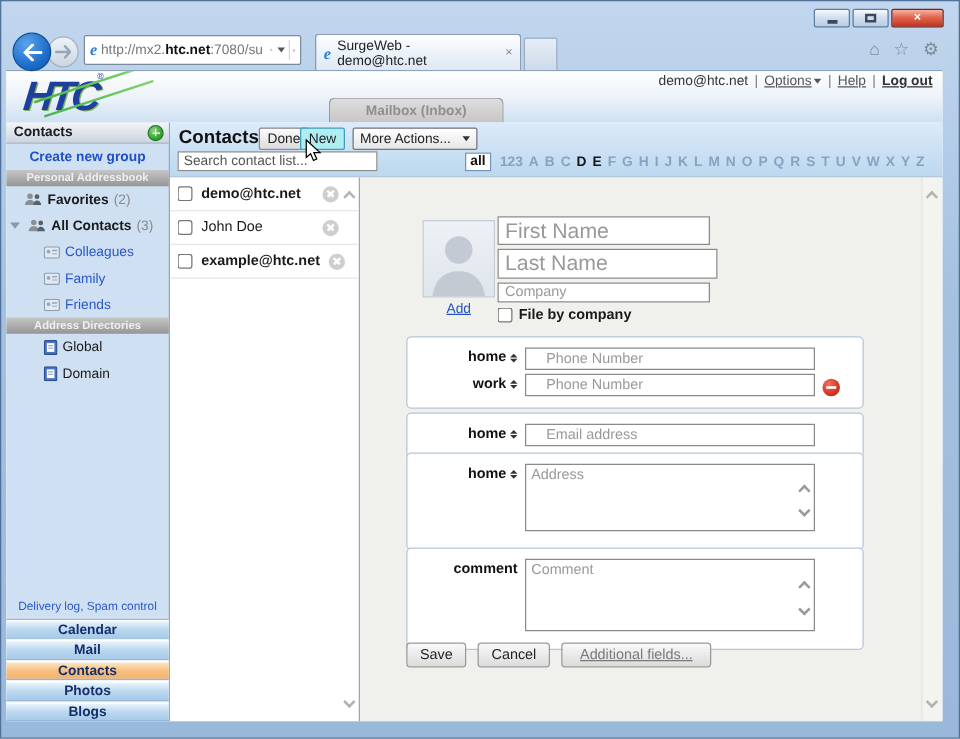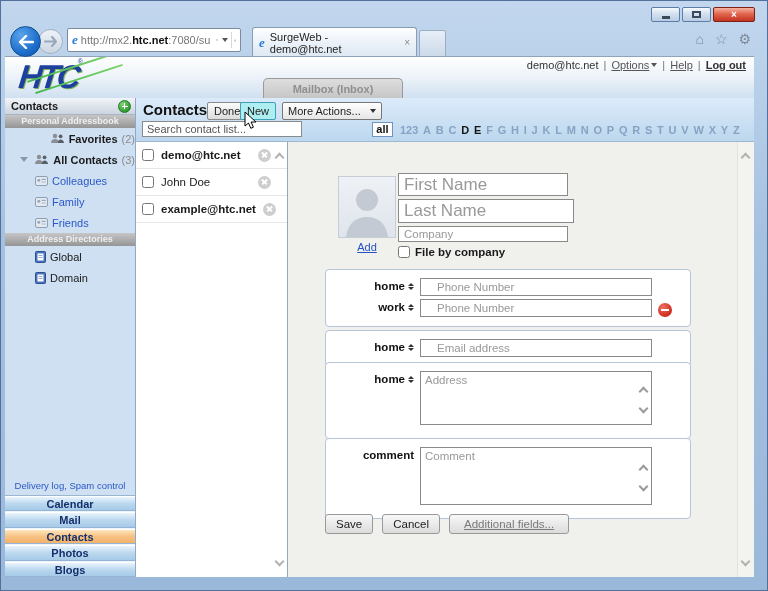--- a/index.html
+++ b/index.html
@@ -46,21 +46,21 @@
   
   .sidebar{width:131px;background:#cfe0f2;border-right:1px solid #8fa9c6;display:flex;flex-direction:column;}
   .sb-head{height:17px;background:linear-gradient(#f2f5f9,#ccd4df);border-bottom:1px solid #a9b4c2;display:flex;align-items:center;padding:0 4px 0 6px;font-size:11px;font-weight:bold;color:#1a1a1a;}
   .gplus{margin-left:auto;width:13px;height:13px;border-radius:50%;background:radial-gradient(circle at 35% 30%,#86d47f,#2f9b2e 70%);border:1px solid #1f7a1f;position:relative;}
   .gplus::before,.gplus::after{content:"";position:absolute;background:#fff;}
   .gplus::before{left:2.5px;top:5px;width:6px;height:1.6px;}
   .gplus::after{left:4.7px;top:2.8px;width:1.6px;height:6px;}
   .sb-create{text-align:center;font-size:11px;font-weight:bold;color:#2050c8;padding:5px 0 4px;}
   .sb-secthead{height:13px;background:linear-gradient(#c6c6c6,#959595);color:#efefef;font-size:9px;font-weight:bold;text-align:center;line-height:13px;}
   .sb-item{height:21px;display:flex;align-items:center;font-size:11px;gap:4px;padding-left:14px;color:#1a1a1a;}
-  .sb-item.top{font-weight:bold;justify-content:flex-end;}
+  .sb-item.top{font-weight:bold;}
   .sb-item .cnt{color:#8a8a8a;font-weight:normal;}
   .sb-item.child{padding-left:30px;color:#2a58c8;}
   .sb-item .tri{width:0;height:0;border-left:4px solid transparent;border-right:4px solid transparent;border-top:5px solid #8a98a8;margin-left:-11px;margin-right:2px;}
   .sb-spacer{flex:1;}
   .sb-footlinks{font-size:9.5px;color:#2a58c8;text-align:center;padding:3px 0 4px;}
   .sb-nav{display:flex;flex-direction:column;gap:1px;background:#eef4fa;border-top:1px solid #9db6d0;}
   .nav-btn{height:15.4px;background:linear-gradient(#e9f4fc,#bcd8ef 50%,#a6cae8);border-top:1px solid #fff;border-bottom:1px solid #93b4d4;text-align:center;font-size:11px;font-weight:bold;color:#14306b;line-height:15px;}
   .nav-btn.active{background:linear-gradient(#fde6bd,#f7c183 50%,#f3b269);}
   
   .main{flex:1;display:flex;flex-direction:column;min-width:0;}
@@ -212,20 +212,21 @@
       <div class="mailtab">Mailbox (Inbox)</div>
     </div>
 
     <div class="app">
 
       <div class="sidebar">
         <div class="sb-head">
           <span>Contacts</span>
           <span class="gplus"></span>
         </div>
+        <a class="sb-create">Create new group</a>
         <div class="sb-secthead">Personal Addressbook</div>
 
         <div class="sb-item top">
           <svg width="15" height="11" viewBox="0 0 15 11">
               <circle cx="5" cy="3" r="2.2" fill="#8a8f96"></circle>
               <path d="M1 10c0-2.6 1.8-4.1 4-4.1s4 1.5 4 4.1z" fill="#8a8f96"></path>
               <circle cx="10.6" cy="3.3" r="1.9" fill="#595f67"></circle>
               <path d="M7.6 10c.3-2.3 1.5-3.6 3-3.6 1.8 0 3.2 1.4 3.4 3.6z" fill="#595f67"></path>
             </svg>
           <span>Favorites</span>

